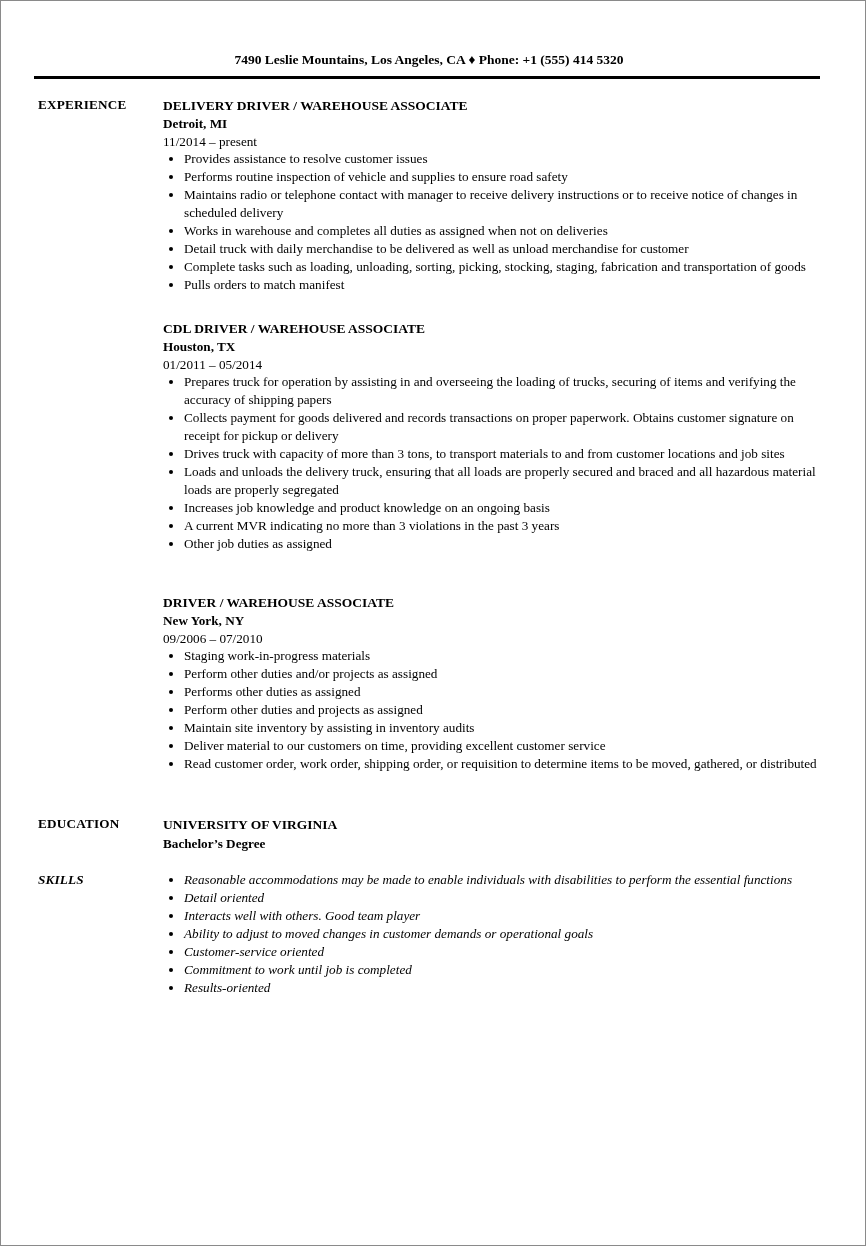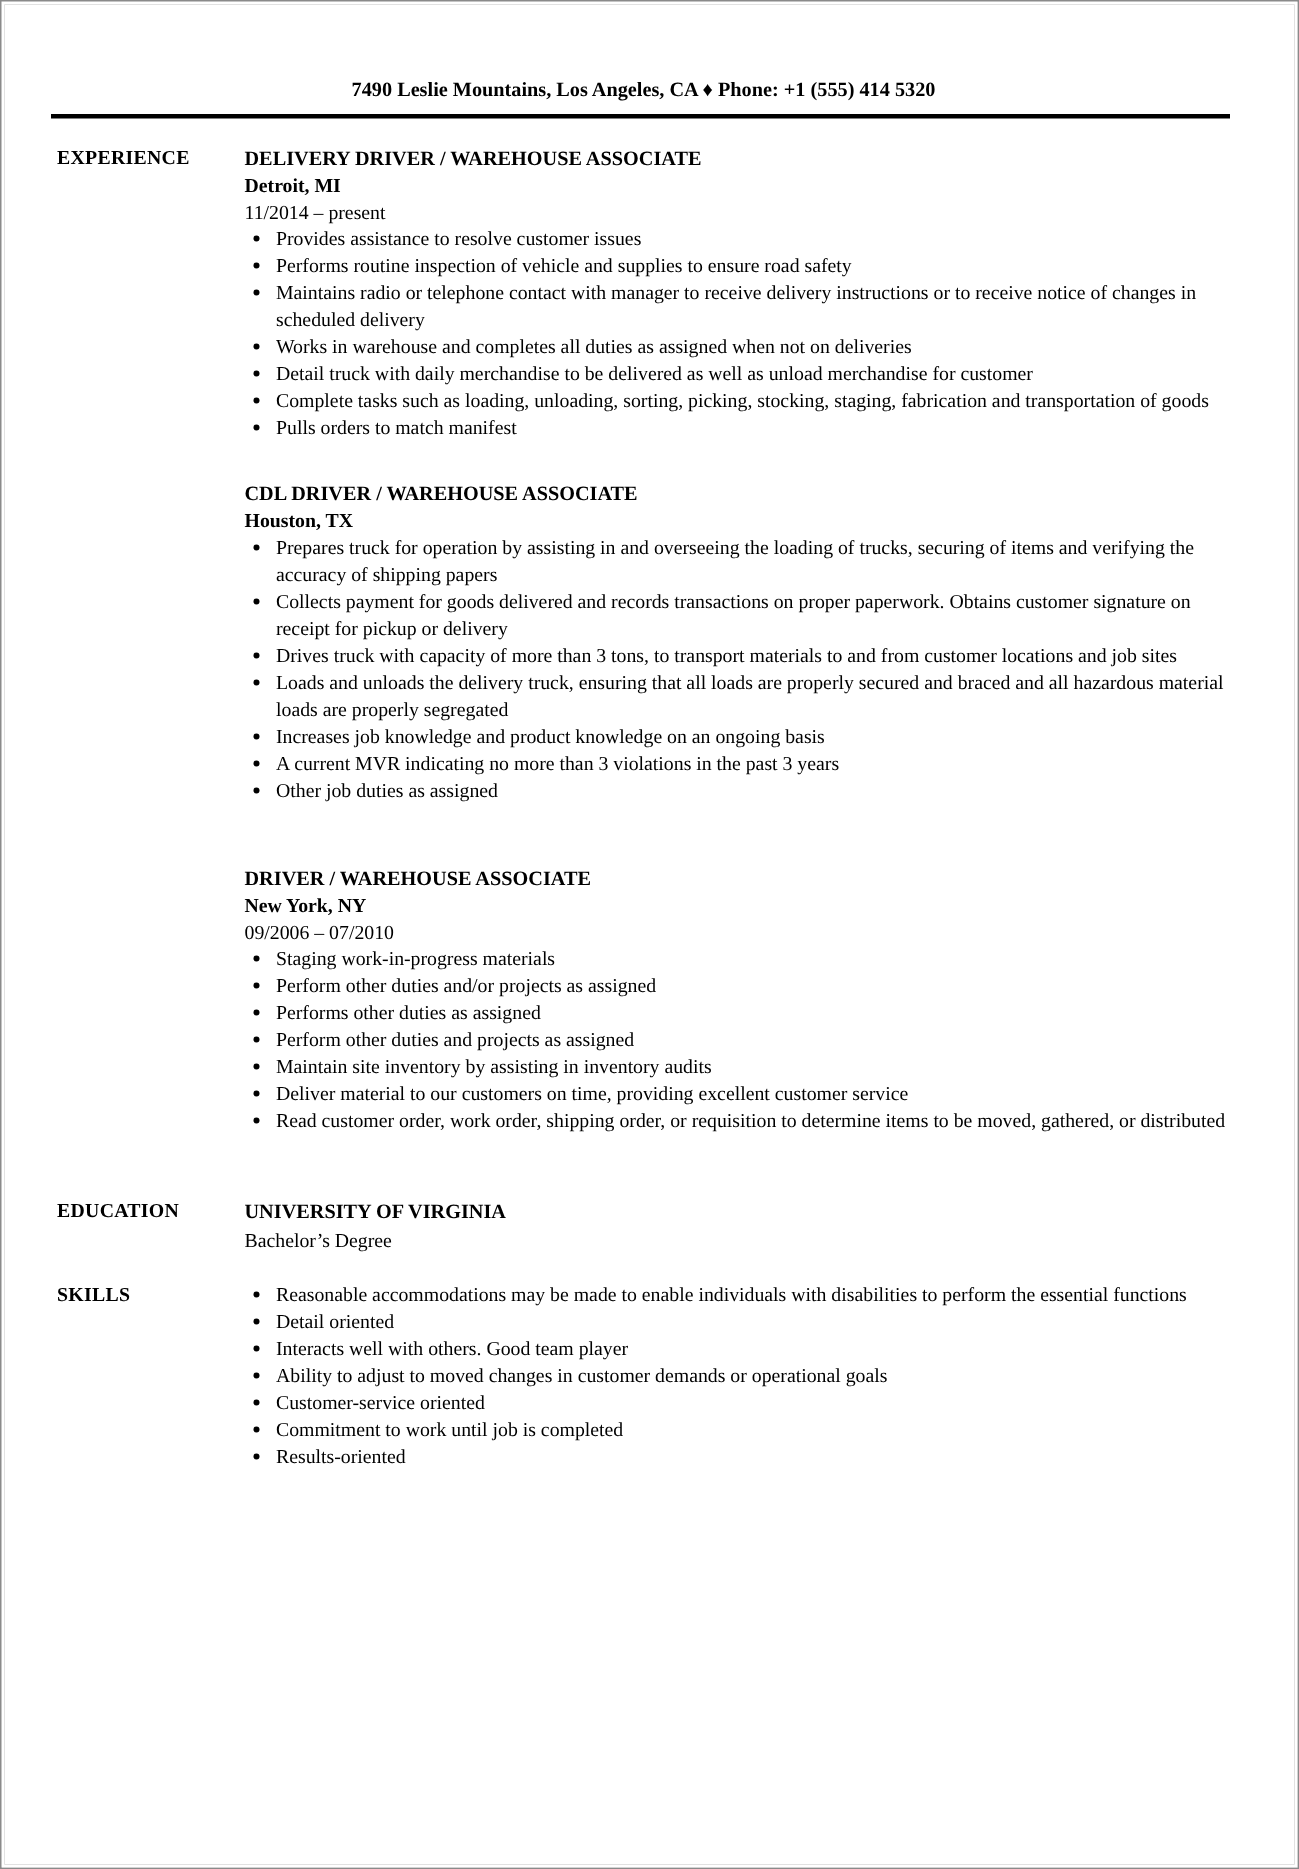--- a/index.html
+++ b/index.html
@@ -87,25 +87,25 @@
     font-size: 13.2px;
     line-height: 18px;
   }
   .edu-school {
     font-size: 13.5px;
     font-weight: bold;
     line-height: 19px;
   }
   .edu-degree {
     font-size: 13.2px;
-    font-weight: normal;
+    font-weight: bold;
     line-height: 19px;
   }
   .section-education { margin-top: 42px; }
-  .section-skills { margin-top: 18px; }
+  .section-skills { margin-top: 18px; font-style: italic; }
 </style>
 </head>
 <body>
 
 <div class="page">
   <div class="page-inner">
 
     <div class="header">
       <div class="header-contact">7490 Leslie Mountains, Los Angeles, CA ♦ Phone: +1 (555) 414 5320</div>
       <div class="header-rule"></div>
@@ -125,20 +125,21 @@
               <li>Works in warehouse and completes all duties as assigned when not on deliveries</li>
               <li>Detail truck with daily merchandise to be delivered as well as unload merchandise for customer</li>
               <li>Complete tasks such as loading, unloading, sorting, picking, stocking, staging, fabrication and transportation of goods</li>
               <li>Pulls orders to match manifest</li>
             </ul>
   </div>
 
   <div class="job">
     <div class="job-title">CDL DRIVER / WAREHOUSE ASSOCIATE</div>
     <div class="job-location">Houston, TX</div>
+    <div class="job-dates">01/2011 – 05/2014</div>
     <ul class="bullets">
               <li>Prepares truck for operation by assisting in and overseeing the loading of trucks, securing of items and verifying the accuracy of shipping papers</li>
               <li>Collects payment for goods delivered and records transactions on proper paperwork. Obtains customer signature on receipt for pickup or delivery</li>
               <li>Drives truck with capacity of more than 3 tons, to transport materials to and from customer locations and job sites</li>
               <li>Loads and unloads the delivery truck, ensuring that all loads are properly secured and braced and all hazardous material loads are properly segregated</li>
               <li>Increases job knowledge and product knowledge on an ongoing basis</li>
               <li>A current MVR indicating no more than 3 violations in the past 3 years</li>
               <li>Other job duties as assigned</li>
             </ul>
   </div>

